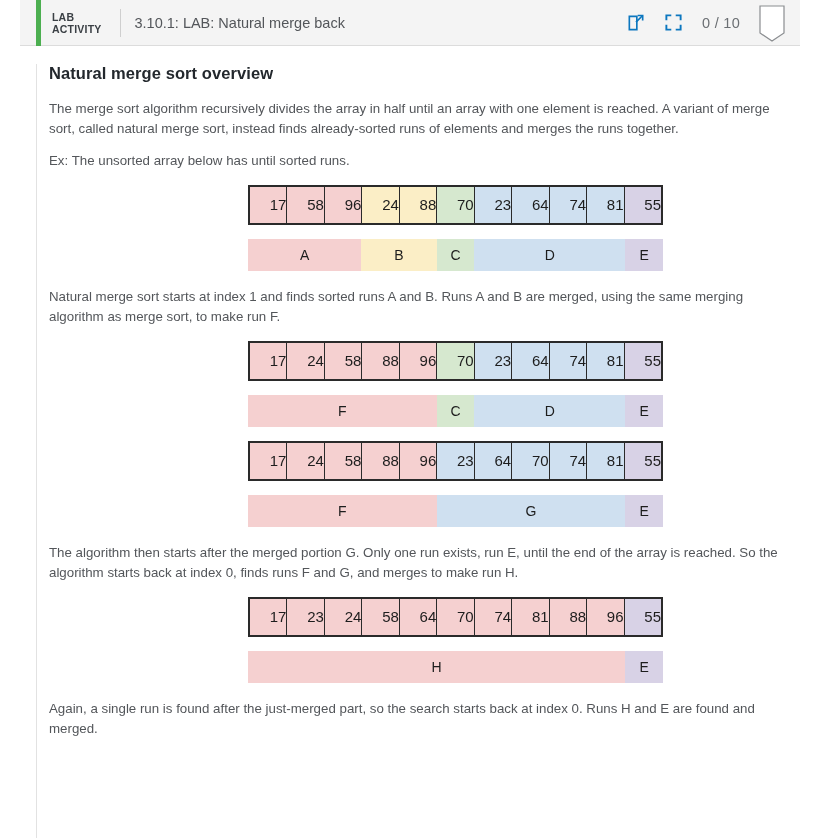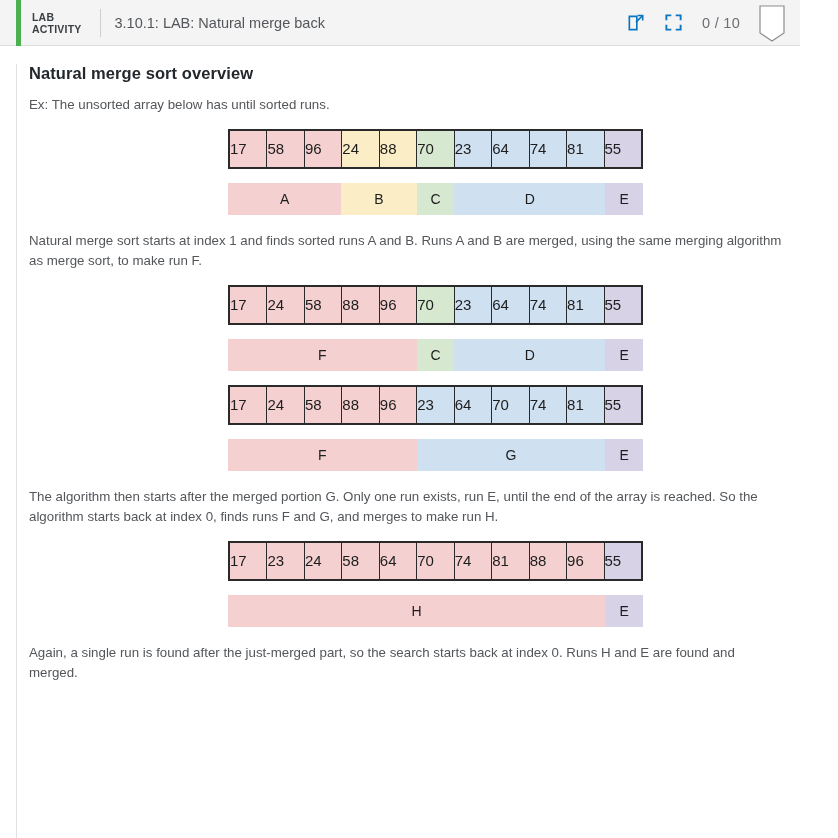--- a/index.html
+++ b/index.html
@@ -15,20 +15,21 @@
     font-family: "Liberation Sans", sans-serif;
     color: #3b4045;
   }
 
   
   #page {
     position: relative;
     width: 800px;
     height: 838px;
     box-sizing: border-box;
+    padding-left: 20px;
   }
 
   
   .activity-header {
     position: relative;
     display: flex;
     align-items: center;
     height: 46px;
     background: #f4f4f4;
     border-bottom: 1px solid #dcdcdc;
@@ -127,21 +128,21 @@
     width: 415px;
     margin-left: 199px;
     border: 2px solid #2a2a2a;
     box-sizing: border-box;
     background: #fff;
   }
   .cell {
     flex: 1 1 0;
     height: 36px;
     line-height: 36px;
-    text-align: left;
+    text-align: right;
     font-size: 15px;
     color: #1d1d1d;
     border-right: 1px solid #2a2a2a;
     box-sizing: border-box;
     font-family: "Liberation Sans", sans-serif;
   }
   .cell:last-child { border-right: none; }
 
   .label-row {
     display: flex;
@@ -195,20 +196,21 @@
           <path d="M2 1 H26 V28 L14 36 L2 28 Z"></path>
         </svg>
       </span>
     </div>
   </div>
 
   <div class="content">
 
     <h2 class="section-title">Natural merge sort overview</h2>
 
+    <p class="para">The merge sort algorithm recursively divides the array in half until an array with one element is reached. A variant of merge sort, called natural merge sort, instead finds already-sorted runs of elements and merges the runs together.</p>
     <p class="para tight">Ex: The unsorted array below has until sorted runs.</p>
 
     <div class="figure">
       <div class="array-row">
           <div class="cell" style="background: rgb(245, 208, 208);">17</div>
           <div class="cell" style="background: rgb(245, 208, 208);">58</div>
           <div class="cell" style="background: rgb(245, 208, 208);">96</div>
           <div class="cell" style="background: rgb(251, 238, 198);">24</div>
           <div class="cell" style="background: rgb(251, 238, 198);">88</div>
           <div class="cell" style="background: rgb(214, 232, 207);">70</div>

